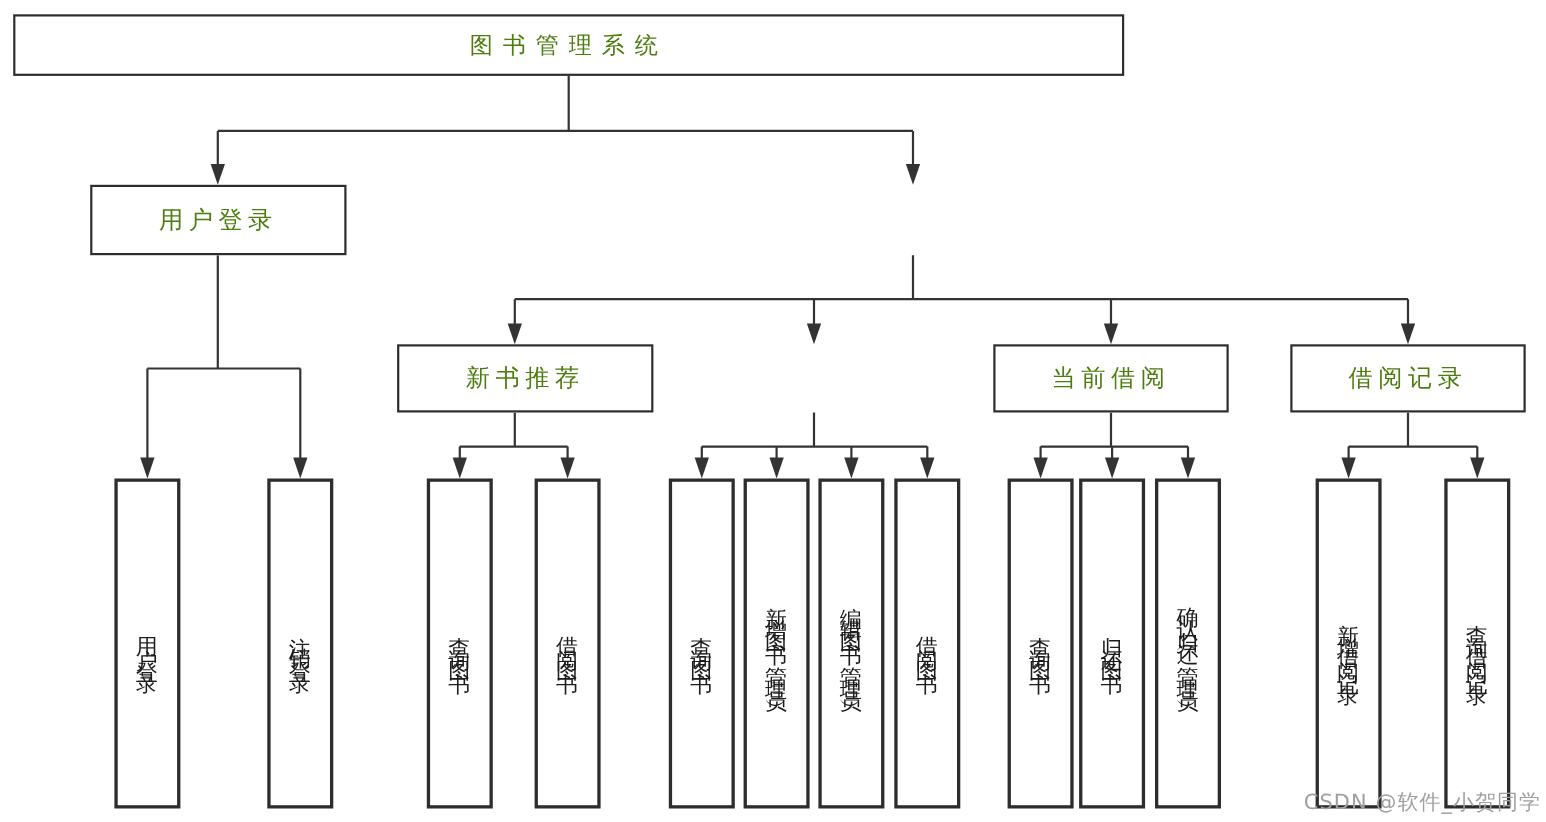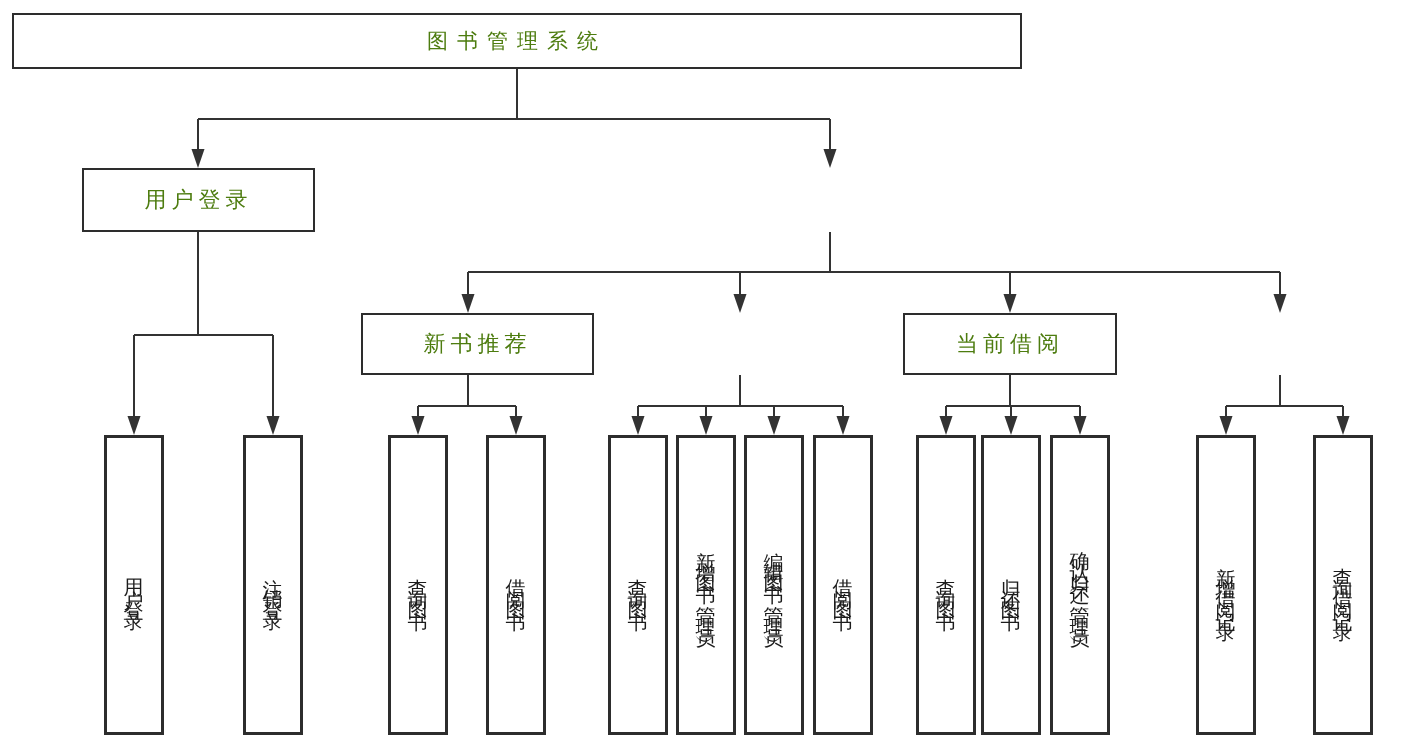--- a/index.html
+++ b/index.html
@@ -67,20 +67,21 @@
       <use href="#arrw" x="1343" y="435"></use>
     </g>
   </svg>
 
   <div class="node node-root" style="left:12px;top:13px;width:1010px;height:56px;">图书管理系统</div>
 
   <div class="node node-l2" style="left:82px;top:168px;width:233px;height:64px;">用户登录</div>
 
   <div class="node node-l3" style="left:361px;top:313px;width:233px;height:62px;">新书推荐</div>
   <div class="node node-l3" style="left:903px;top:313px;width:214px;height:62px;">当前借阅</div>
+  <div class="node node-l3" style="left:1173px;top:313px;width:214px;height:62px;">借阅记录</div>
 
   <div class="leaf" style="left:104px;">
     <span>用户登录</span>
   </div>
   <div class="leaf" style="left:243px;">
     <span>注销登录</span>
   </div>
 
   <div class="leaf" style="left:388px;">
     <span>查询图书</span>
@@ -112,14 +113,15 @@
     <span>确认归还（管理员）</span>
   </div>
 
   <div class="leaf" style="left:1196px;">
     <span>新增借阅记录</span>
   </div>
   <div class="leaf" style="left:1313px;">
     <span>查询借阅记录</span>
   </div>
 
+  <div class="watermark">CSDN @软件_小贺同学</div>
 
 </div>
 
 </body></html>

